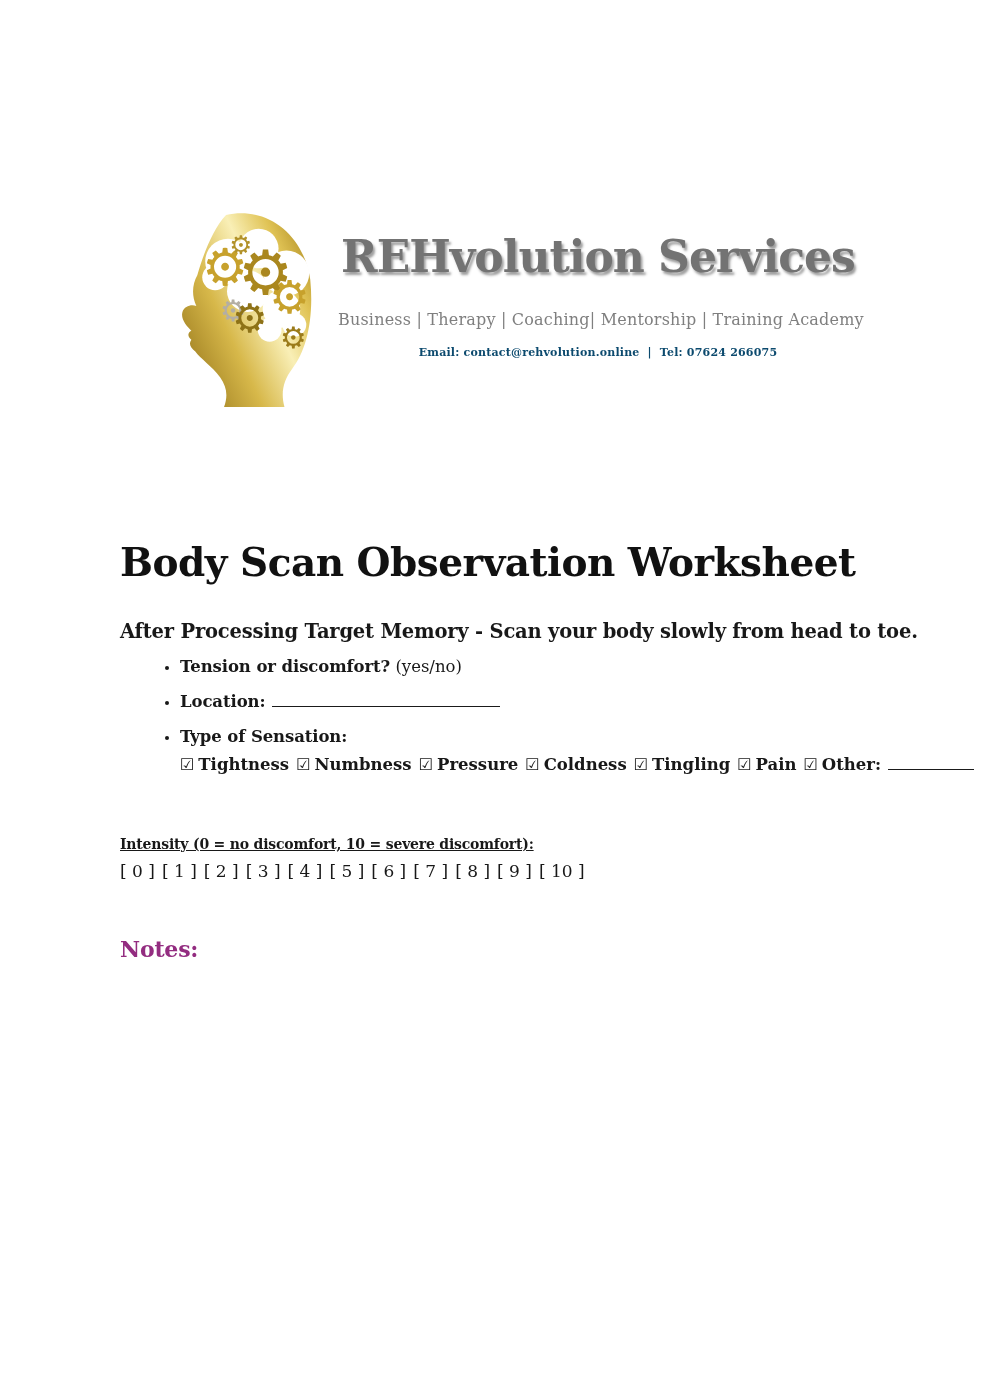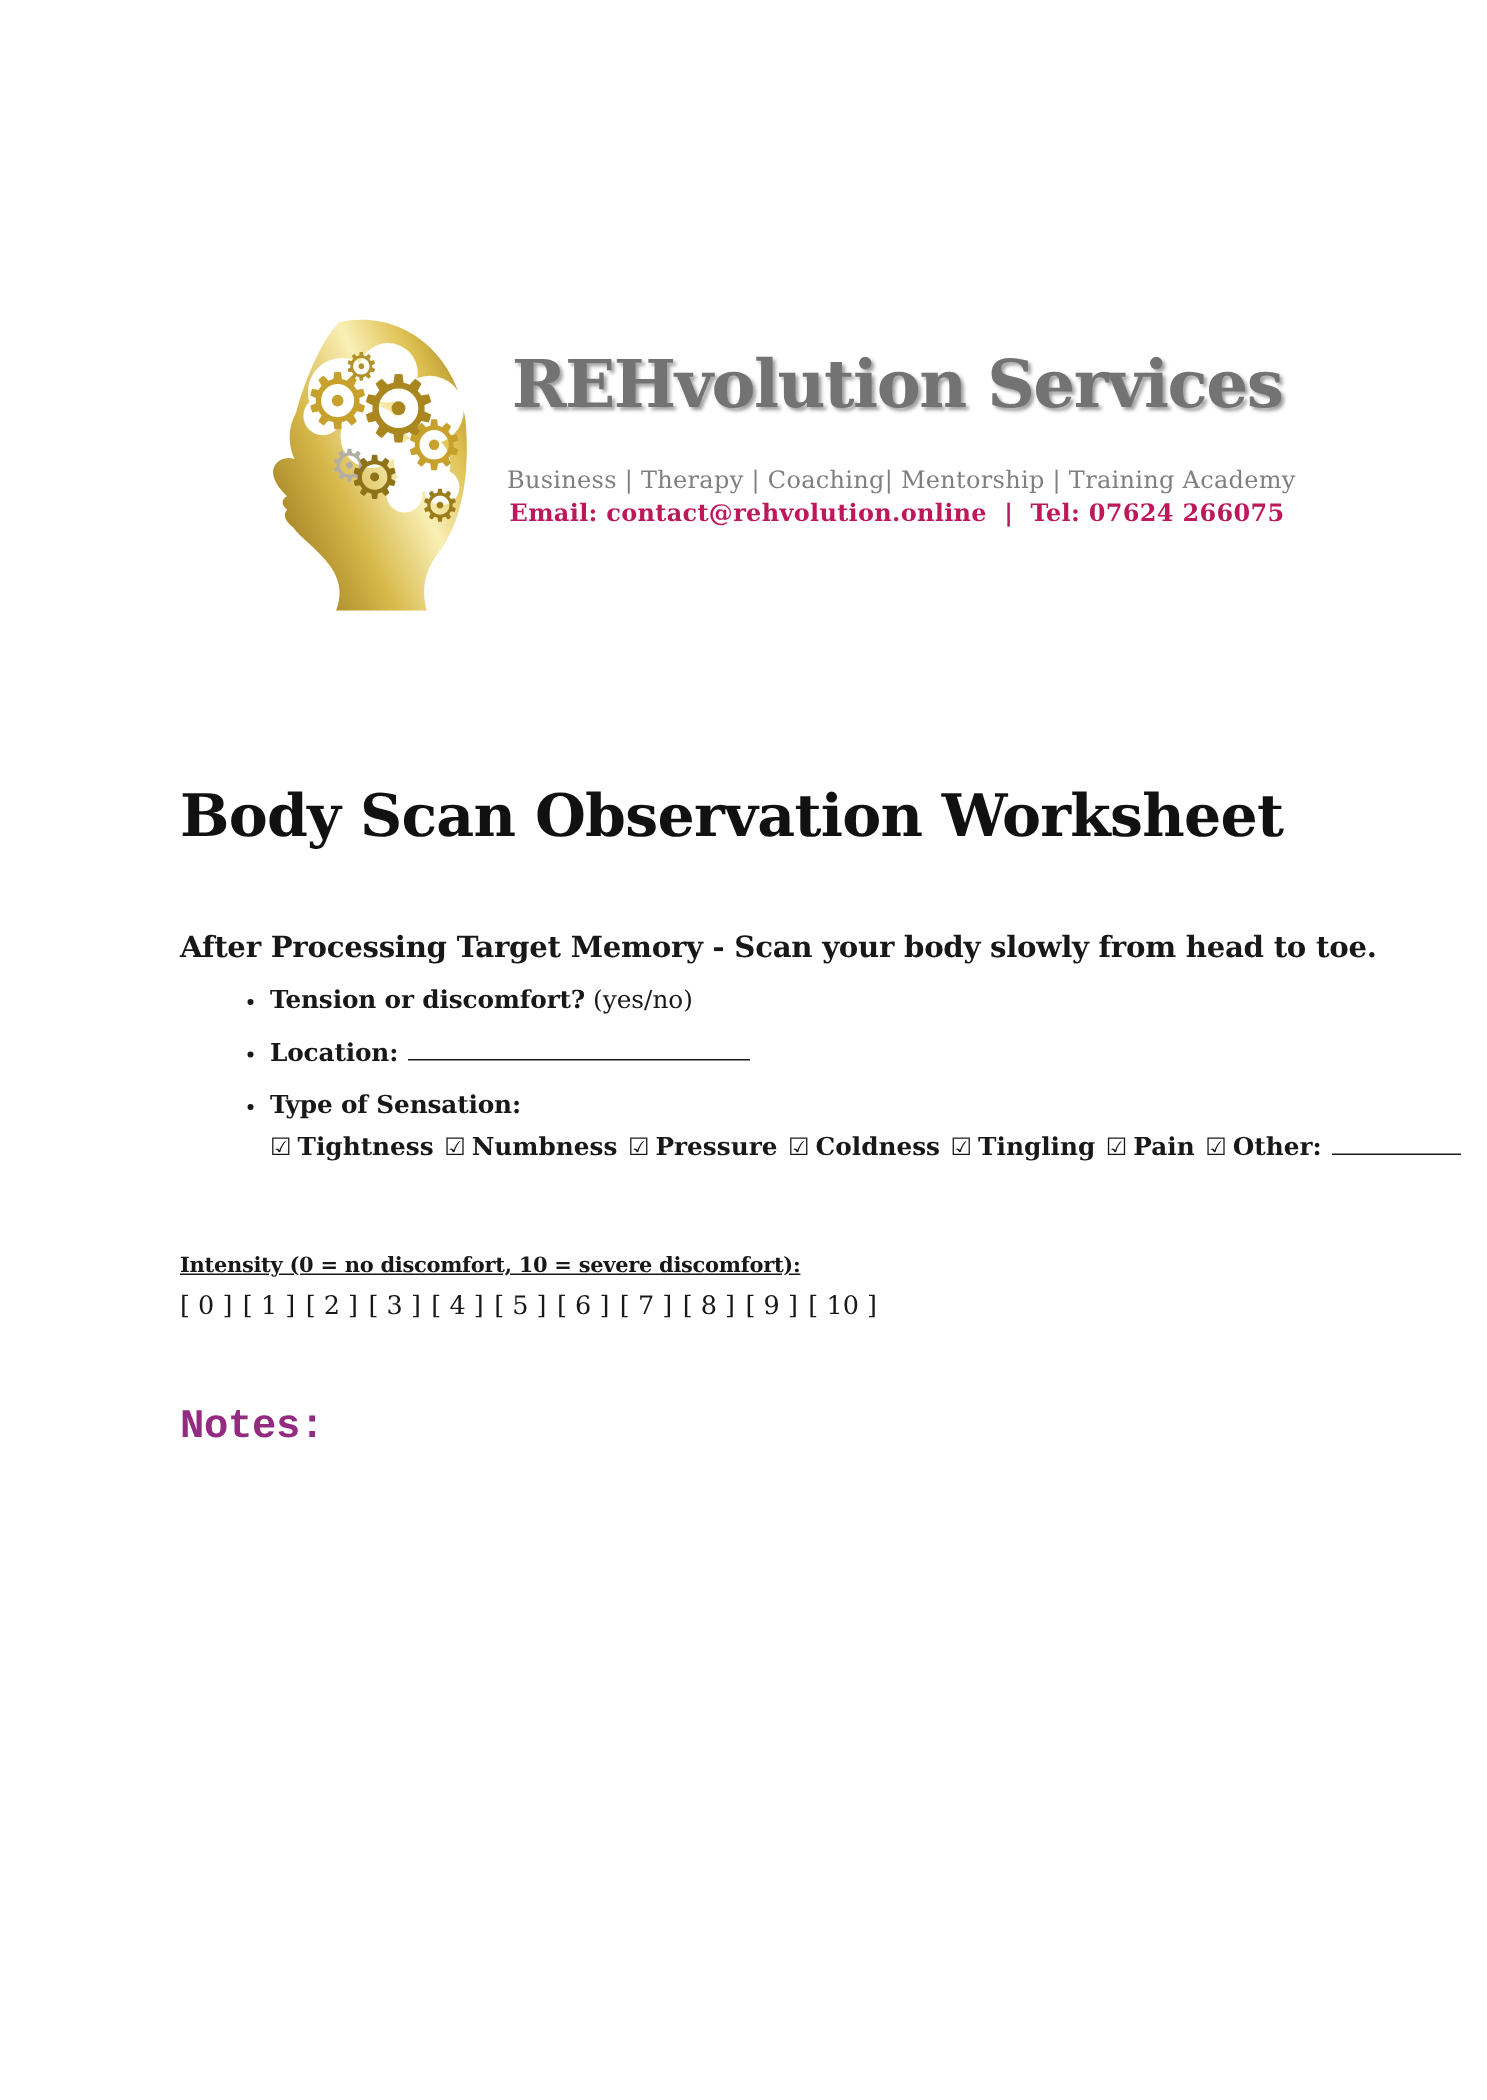--- a/index.html
+++ b/index.html
@@ -31,26 +31,26 @@
     letter-spacing:-1px;color:#737373;
     text-shadow:2px 2.5px 2.5px rgba(40,40,40,0.45);
     white-space:nowrap;
   }
   .tagline{
     margin-top:31px;font-size:16px;line-height:1.1;
     color:var(--tagline_gray);letter-spacing:0.2px;
     white-space:pre;
   }
   .contact{
-    margin-top:3px;font-size:16px;font-weight:bold;
-    color:#be185d;white-space:pre;letter-spacing:0.2px;
+    margin-top:17px;font-size:11px;font-weight:bold;
+    color:#0c4a6e;white-space:pre;letter-spacing:0.2px;
   }
   
   .title{
-    position:absolute;left:120px;top:522px;
+    position:absolute;left:120px;top:540px;
     font-size:39px;font-weight:bold;line-height:1.15;
     letter-spacing:-0.5px;color:#111;margin:0;white-space:nowrap;
   }
   .instruction{
     position:absolute;left:120px;top:620px;width:790px;
     font-size:19.5px;font-weight:bold;line-height:1.2;margin:0;
     letter-spacing:-0.2px;white-space:nowrap;
   }
   .bullets{
     position:absolute;left:120px;top:656px;width:780px;
@@ -80,22 +80,22 @@
   .intensity{position:absolute;left:120px;top:836px;width:780px;}
   .intensity-heading{
     font-size:14px;font-weight:bold;margin:0;line-height:1.2;
     letter-spacing:-0.2px;
     text-decoration:underline;
   }
   .scale{margin-top:8px;font-size:17px;line-height:1.2;}
   .scale-item{display:inline-block;margin-right:7px;cursor:default;}
   .notes-heading{
     position:absolute;left:120px;top:936px;margin:0;
-    font-size:27px;font-weight:bold;line-height:1.2;
-    color:var(--notes_accent);letter-spacing:-0.2px;font-family:Liberation Mono, monospace;
+    font-size:22px;font-weight:bold;line-height:1.2;
+    color:var(--notes_accent);letter-spacing:-0.2px;
   }
 </style>
 </head>
 <body>
 
 <div class="page">
 
   <header class="header">
     <div class="logo">
       <svg viewBox="0 0 200 210" width="206" height="208" aria-hidden="true">

